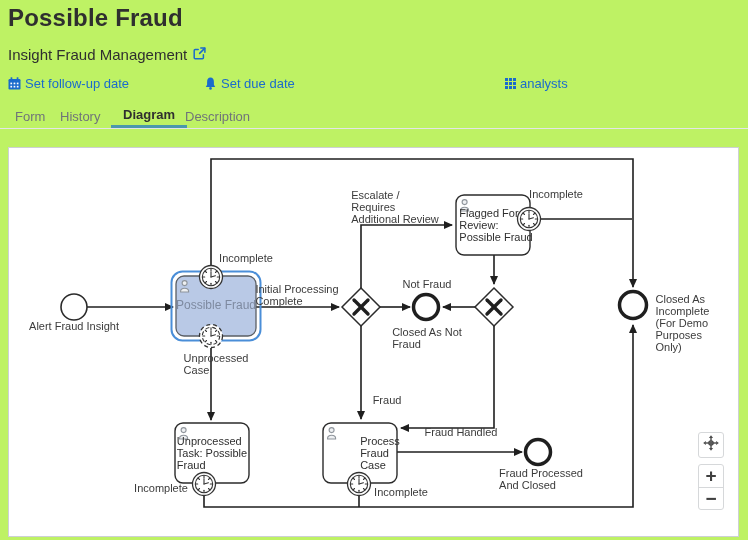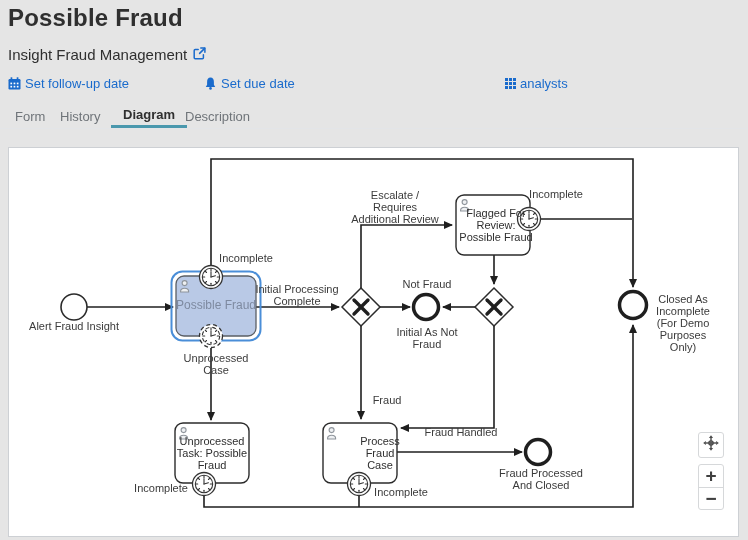--- a/index.html
+++ b/index.html
@@ -1,34 +1,34 @@
 <!DOCTYPE html>
 <html><head>
 <meta charset="utf-8">
 <style>
   * { box-sizing: border-box; }
   html,body { margin:0; padding:0; background:#fff; }
   body { width:748px; height:540px; font-family:"Liberation Sans", sans-serif; color:#333; }
-  .page { position:relative; width:748px; height:540px; overflow:hidden; background:#e5e5e5; }
+  .page { position:relative; width:748px; height:540px; overflow:hidden; background:#bef264; }
 
   
   .title { position:absolute; left:8px; top:4px; font-size:24px; font-weight:bold; color:#2f2f2f; letter-spacing:.2px; }
   .subtitle-row { position:absolute; left:8px; top:46px; font-size:15px; color:#2f2f2f; display:flex; align-items:center; gap:6px; }
   .action-link { position:absolute; top:76px; display:flex; align-items:center; gap:4px; font-size:13px; color:#1a6bcc; cursor:pointer; font-weight:500; }
   .action-link svg { display:block; }
 
   
   .tabbar-line { position:absolute; left:0; top:128px; width:748px; height:1px; background:#e3e5e8; }
   .tab { position:absolute; top:104px; height:25px; padding:0 12px; font-size:13px; color:#6f7479; display:flex; align-items:center; cursor:pointer; }
   .tab.active { color:#2f2f2f; font-weight:bold; border-bottom:4px solid #4a98ad; }
 
   
   .diagram-panel { position:absolute; left:8px; top:147px; width:731px; height:390px; border:1px solid #cdd0d4; background:#fff; }
   .bpmn { position:absolute; left:0; top:0; }
-  .dlabel { position:absolute; transform:translate(-50%,-50%); font-size:11px; line-height:1.1; color:#3b3b3b; text-align:center; white-space:pre-line; pointer-events:none; }
+  .dlabel { position:absolute; transform:translate(-50%,-50%); font-size:11px; line-height:1.1; color:#3b3b3b; white-space:pre-line; pointer-events:none; }
   .tasklabel { font-size:11px; color:#2f2f2f; }
   .pf-label { font-size:12px; color:#7e8aa0; }
 
   
   .ctrl { position:absolute; background:#fff; border:1px solid #d6d8da; border-radius:3px; display:flex; align-items:center; justify-content:center; cursor:pointer; color:#454545; }
   .ctrl-pan { left:698px; top:432px; width:26px; height:26px; }
   .zoom-group { position:absolute; left:698px; top:464px; width:26px; height:46px; background:#fff; border:1px solid #d6d8da; border-radius:3px; display:flex; flex-direction:column; }
   .zoom-btn { flex:1; display:flex; align-items:center; justify-content:center; font-size:19px; font-weight:bold; color:#3f3f3f; cursor:pointer; line-height:1; }
   .zoom-btn:first-child { border-bottom:1px solid #d6d8da; }
 </style>
@@ -224,21 +224,21 @@
     <div class="dlabel" style="left:288px; top:147px;">Initial Processing
 Complete</div>
     <div class="dlabel" style="left:386px; top:59px;">Escalate /
 Requires
 Additional Review</div>
     <div class="dlabel tasklabel" style="left:487px; top:77px;">Flagged For
 Review:
 Possible Fraud</div>
     <div class="dlabel" style="left:547px; top:46px;">Incomplete</div>
     <div class="dlabel" style="left:418px; top:136px;">Not Fraud</div>
-    <div class="dlabel" style="left:418px; top:190px;">Initial As Not
+    <div class="dlabel" style="left:418px; top:190px;">Closed As Not
 Fraud</div>
     <div class="dlabel" style="left:674px; top:175px;">Closed As
 Incomplete
 (For Demo
 Purposes Only)</div>
     <div class="dlabel" style="left:378px; top:252px;">Fraud</div>
     <div class="dlabel tasklabel" style="left:203px; top:305px;">Unprocessed
 Task: Possible
 Fraud</div>
     <div class="dlabel" style="left:152px; top:340px;">Incomplete</div>

